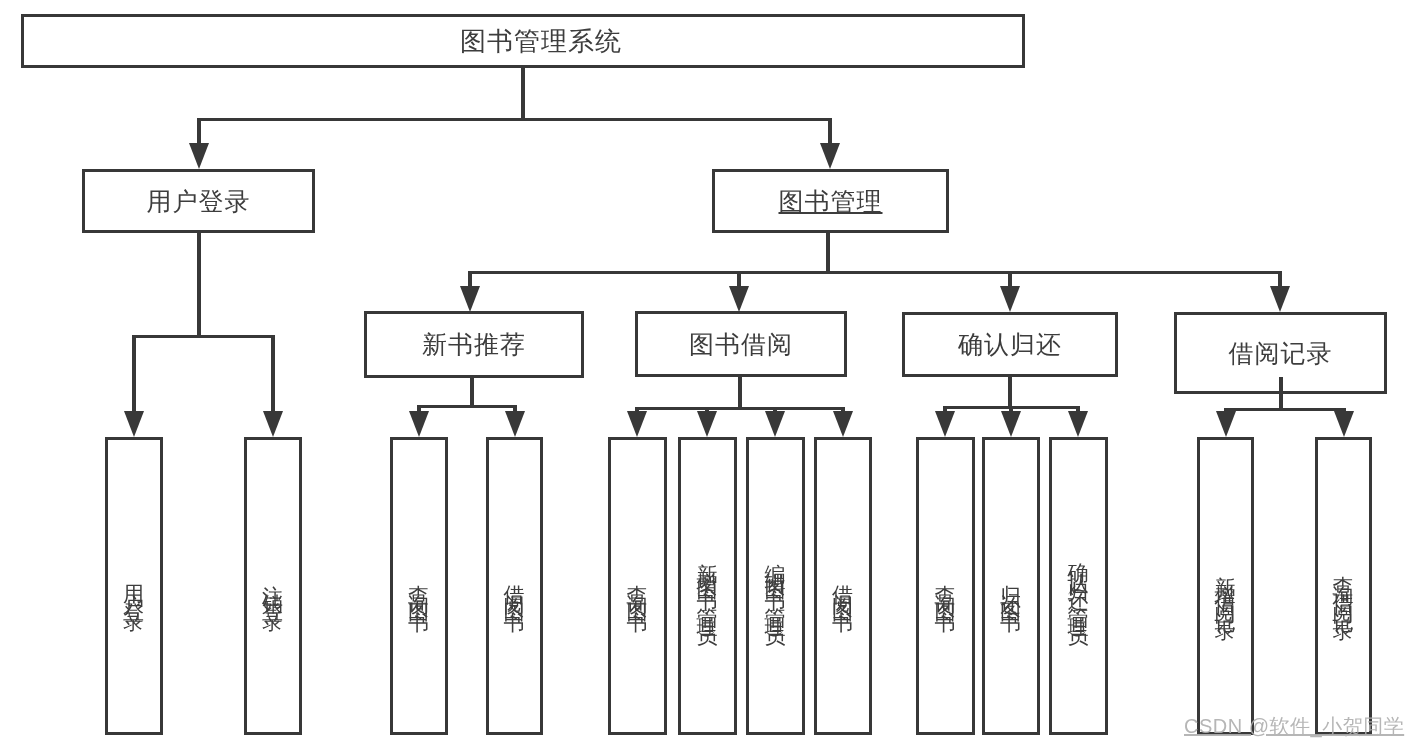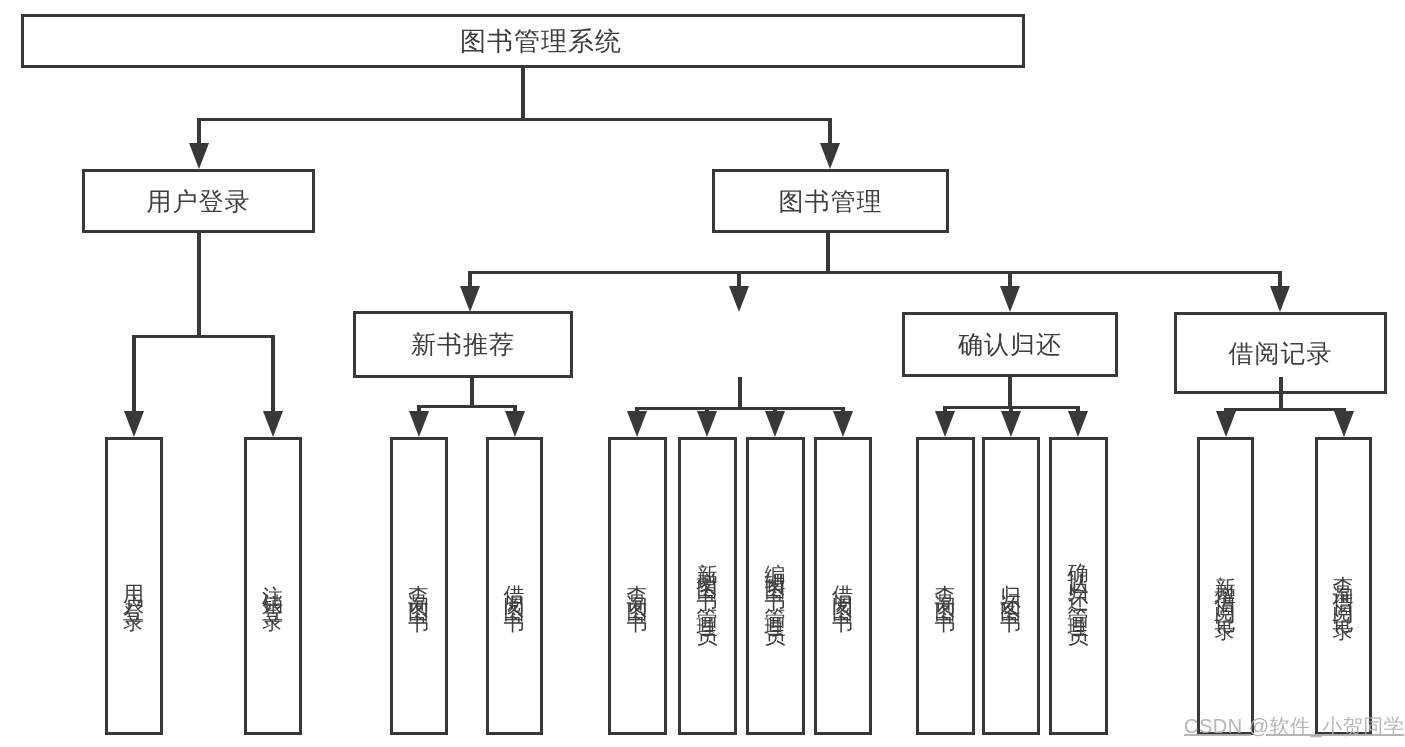--- a/index.html
+++ b/index.html
@@ -69,23 +69,24 @@
   }
 </style>
 </head>
 <body>
 
 <div class="canvas">
 
   <div class="node title" style="left:21px;top:14px;width:1004px;height:54px;padding-left:36px;">图书管理系统</div>
 
   <div class="node" style="left:82px;top:169px;width:233px;height:64px;">用户登录</div>
-  <div class="node" style="left:712px;top:169px;width:237px;height:64px;">图书管理</div>
+  <div class="node" style="left:712px;top:169px;width:237px;height:64px;text-decoration:underline;">图书管理</div>
 
-  <div class="node" style="left:353px;top:311px;width:220px;height:67px;">新书推荐</div>
+  <div class="node" style="left:364px;top:311px;width:220px;height:67px;">新书推荐</div>
+  <div class="node" style="left:635px;top:311px;width:212px;height:66px;">图书借阅</div>
   <div class="node" style="left:902px;top:312px;width:216px;height:65px;">确认归还</div>
   <div class="node" style="left:1174px;top:312px;width:213px;height:82px;">借阅记录</div>
 
   <div class="vnode" style="left:105px;width:58px;">
       <span>用户登录</span>
     </div>
   <div class="vnode" style="left:244px;width:58px;">
       <span>注销登录</span>
     </div>
 

